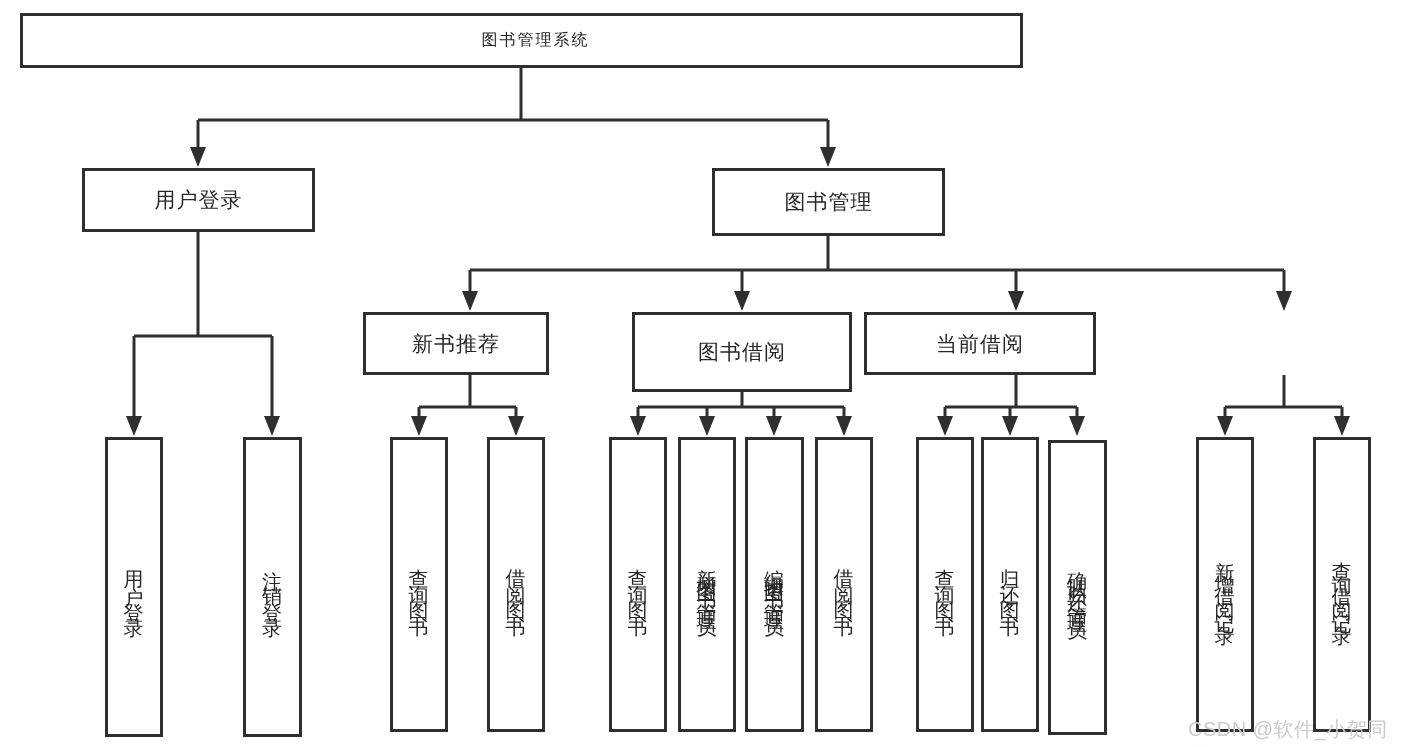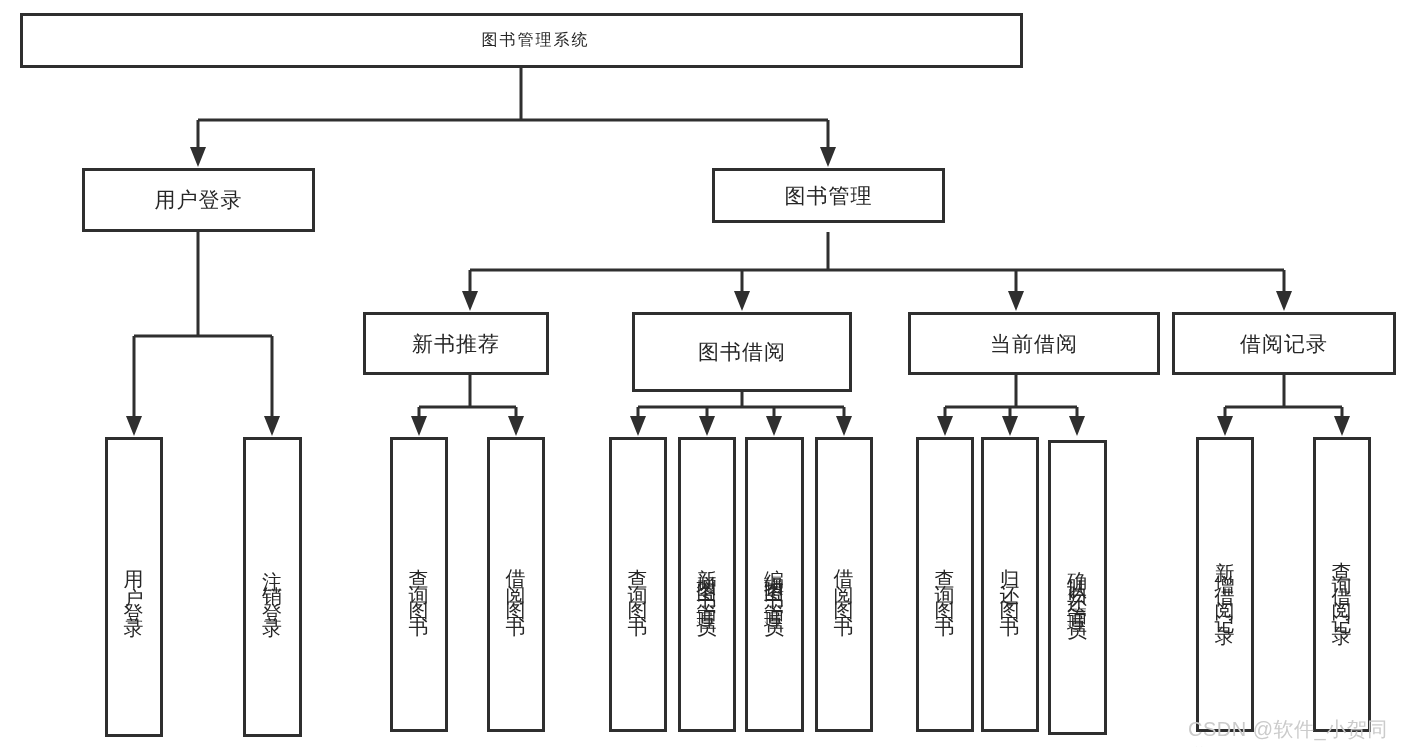--- a/index.html
+++ b/index.html
@@ -67,35 +67,32 @@
     <path d="M1334 416 L1350 416 L1342 436 Z" fill="#2f2f2f"></path>
   </svg>
 
   <div class="box lvl1" style="left:20px;top:13px;width:1003px;height:55px">
     <span class="hlabel">图书管理系统</span>
   </div>
 
   <div class="box" style="left:82px;top:168px;width:233px;height:64px">
     <span class="hlabel">用户登录</span>
   </div>
-  <div class="box" style="left:712px;top:168px;width:233px;height:55px">
+  <div class="box" style="left:712px;top:168px;width:233px;height:68px">
     <span class="hlabel">图书管理</span>
   </div>
 
   <div class="box" style="left:363px;top:312px;width:186px;height:63px">
     <span class="hlabel">新书推荐</span>
   </div>
   <div class="box" style="left:632px;top:312px;width:220px;height:80px">
     <span class="hlabel">图书借阅</span>
   </div>
-  <div class="box" style="left:908px;top:312px;width:252px;height:63px">
+  <div class="box" style="left:864px;top:312px;width:232px;height:63px">
     <span class="hlabel">当前借阅</span>
-  </div>
-  <div class="box" style="left:1172px;top:312px;width:224px;height:63px">
-    <span class="hlabel">借阅记录</span>
   </div>
 
   <div class="box leaf ls16" style="left:105px;top:437px;width:58px;height:300px">
     <span>用户登录</span>
   </div>
   <div class="box leaf ls16" style="left:243px;top:437px;width:59px;height:300px">
     <span>注销登录</span>
   </div>
 
   <div class="box leaf ls16" style="left:390px;top:437px;width:58px;height:295px">

